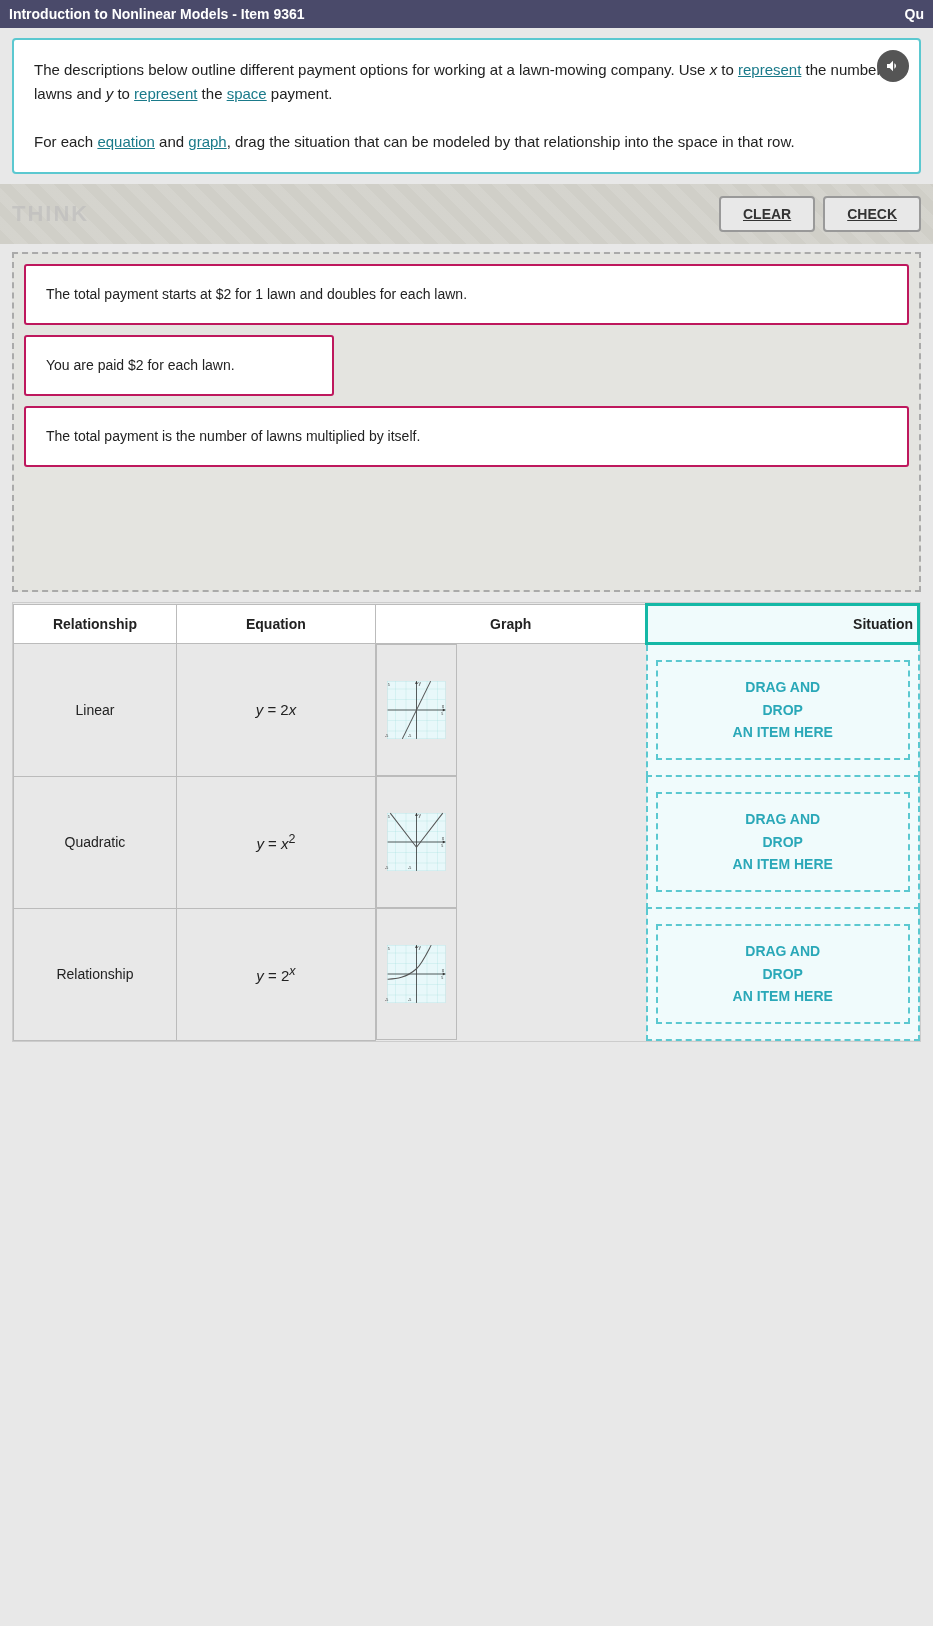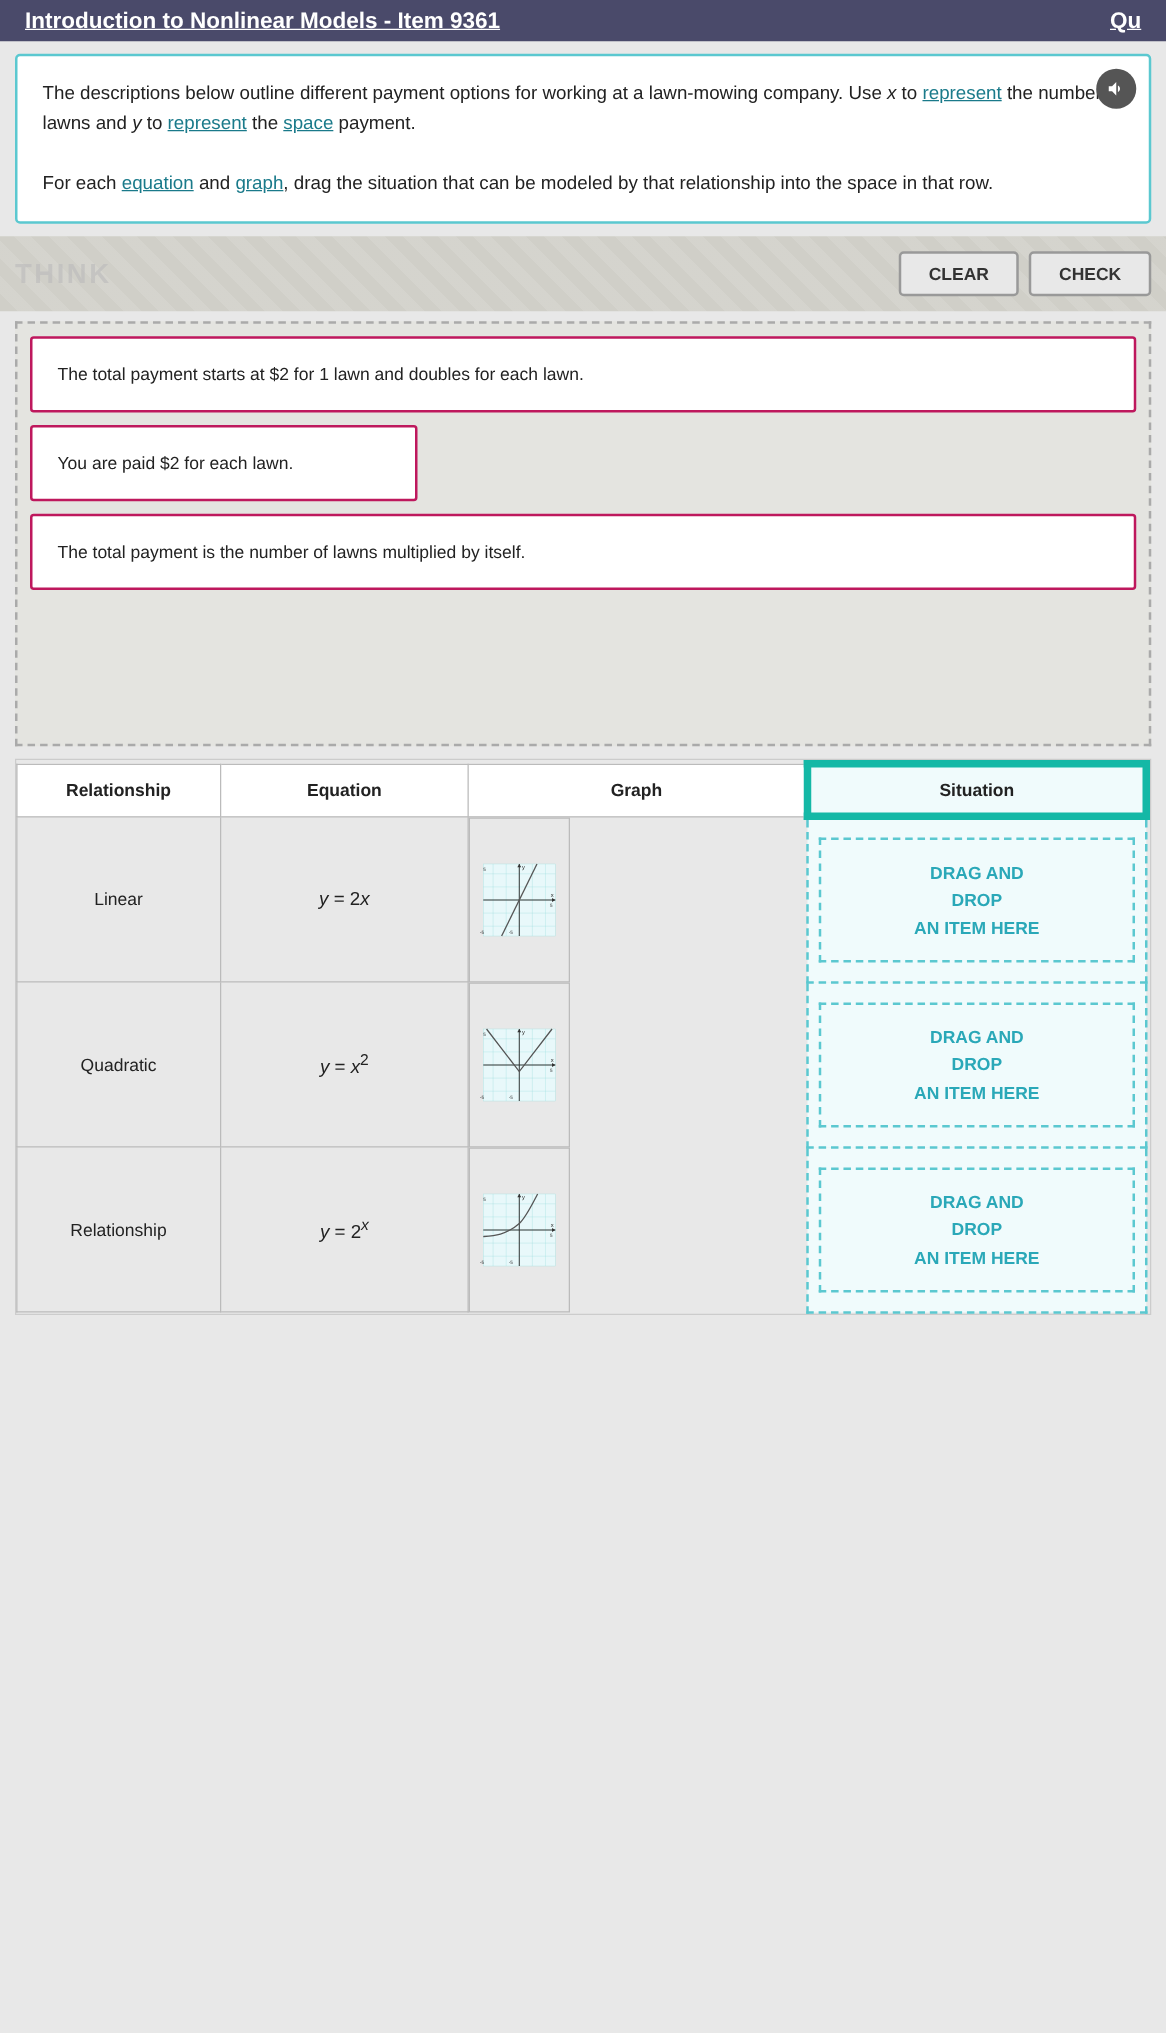--- a/index.html
+++ b/index.html
@@ -8,27 +8,26 @@
       background: #e8e8e8;
       width: 933px;
       min-height: 1626px;
       overflow-x: hidden;
     }
 
     
     .header {
       background: #4a4a6a;
       color: white;
-      padding: 6px 20px;
-      font-size: 18px;
+      padding: 6px 9px;
+      font-size: 14px;
       font-weight: bold;
       display: flex;
       align-items: center;
       justify-content: space-between;
-      text-decoration: underline;
     }
 
     
     .instructions-box {
       background: white;
       border: 2px solid #5bc8d0;
       border-radius: 4px;
       margin: 10px 12px;
       padding: 18px 20px;
       font-size: 15px;
@@ -96,20 +95,21 @@
 
     .btn-clear, .btn-check {
       padding: 8px 22px;
       font-size: 14px;
       font-weight: bold;
       border: 2px solid #999;
       background: #e8e8e8;
       border-radius: 4px;
       cursor: pointer;
       color: #333;
+      text-decoration: underline;
     }
 
     .btn-check {
       background: #e8e8e8;
     }
 
     
     .drag-area-container {
       border: 2px dashed #aaa;
       margin: 8px 12px;
@@ -241,21 +241,21 @@
   </div>
 </div>
 
 <div class="table-container">
   <table>
     <thead>
       <tr>
         <th class="col-relationship">Relationship</th>
         <th class="col-equation">Equation</th>
         <th class="col-graph">Graph</th>
-        <th class="col-situation" style="border: 6px solid #14b8a6;">Situation</th>
+        <th class="col-situation" style="border: 3px solid #14b8a6; text-align: right;">Situation</th>
       </tr>
     </thead>
     <tbody>
 
       <tr>
         <td class="col-relationship">Linear</td>
         <td class="col-equation">
           <span class="equation-text"><i>y</i> = 2<i>x</i></span>
         </td>
         <td class="col-graph graph-cell">

